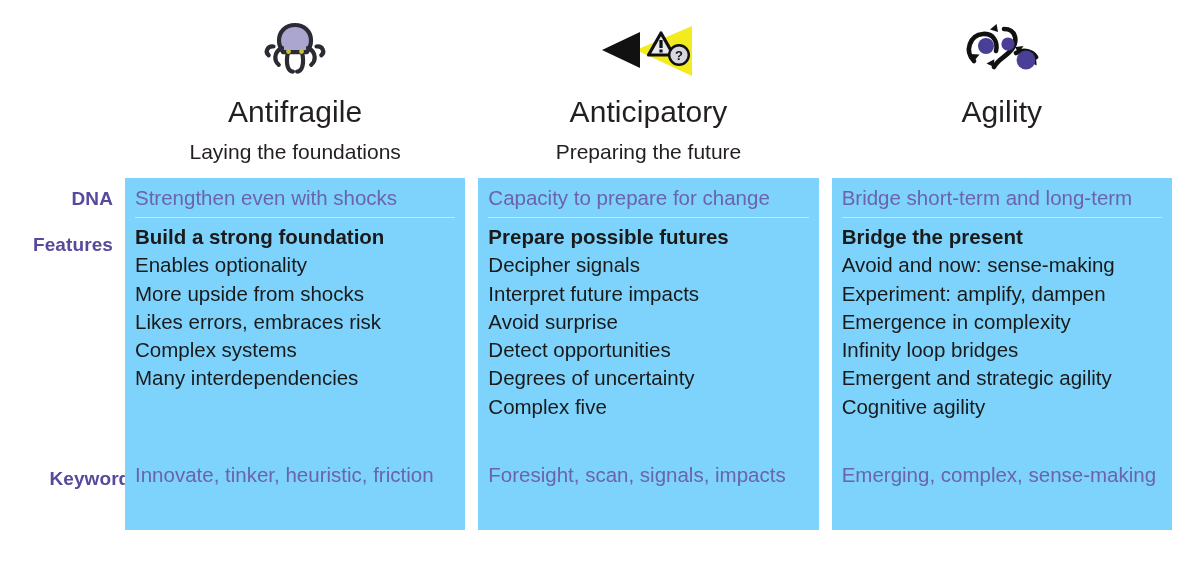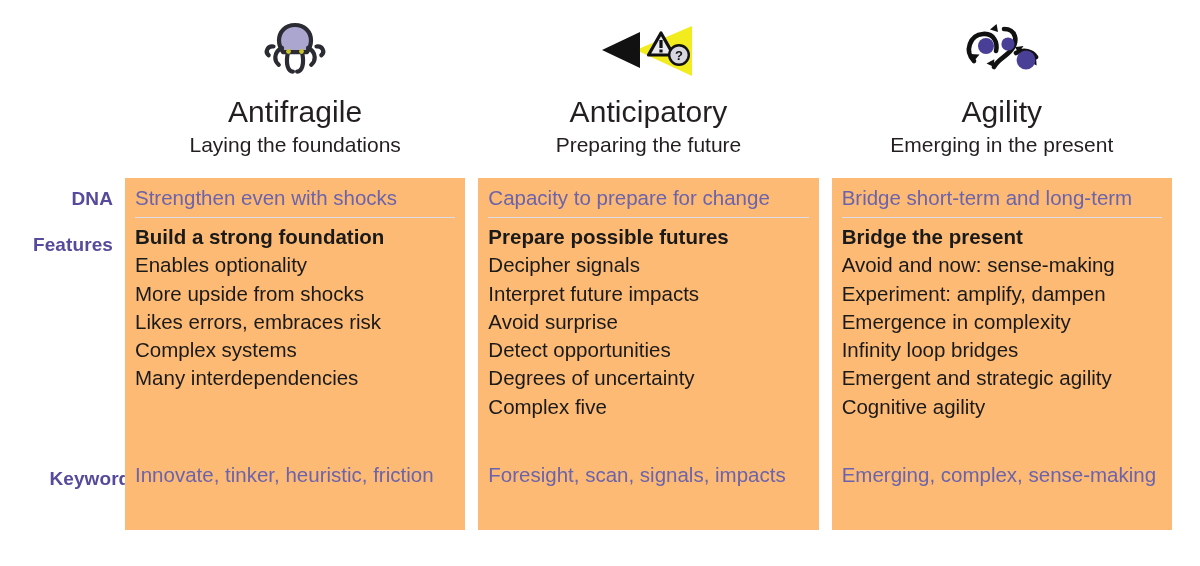--- a/index.html
+++ b/index.html
@@ -44,21 +44,21 @@
     font-size: 30px;
     color: #231f20;
     line-height: 1.06;
     letter-spacing: 0.1px;
     margin-top: 4px;
   }
   .head-sub {
     font-size: 21px;
     color: #231f20;
     line-height: 1.15;
-    margin-top: 5px;
+    margin-top: 12px;
   }
 
   
   .rowlabel {
     position: absolute;
     left: 0;
     width: 113px;
     text-align: right;
     font-size: 19px;
     font-weight: bold;
@@ -72,21 +72,21 @@
   
   .panels {
     position: absolute;
     left: 125px; top: 178px;
     width: 1047px;
     display: flex;
     gap: 13px;
   }
   .panel {
     flex: 1 1 0;
-    background: #fdba74;
+    background: #7dd3fc;
     height: 352px;
     box-sizing: border-box;
     padding: 8px 10px 0 10px;
     position: relative;
   }
   .dna-line {
     font-size: 20.5px;
     color: #6b63ab;
     line-height: 1.2;
     height: 30px;
@@ -177,21 +177,20 @@
             <path d="M61 32 l8.5 -1 l-5 7 z"></path>
             <path d="M40 52 l-7.5 -3.4 l7.8 -4.3 z"></path>
             <path d="M82 42 l0.6 8.6 l-7.6 -4.4 z"></path>
           </g>
           <circle cx="32" cy="31" r="8" fill="#4a3f96"></circle>
           <circle cx="54" cy="29" r="6.6" fill="#4a3f96"></circle>
           <circle cx="72" cy="45" r="9.4" fill="#4a3f96"></circle>
         </svg>
       </div>
       <div class="head-title">Agility</div>
-      <div class="head-sub">Emerging in the present</div>
     </div>
 
   </div>
 
   <div class="rowlabel" id="label-dna">DNA</div>
   <div class="rowlabel" id="label-features">Features</div>
   <div class="rowlabel" id="label-keywords">Keywords</div>
 
   <div class="panels">
 

